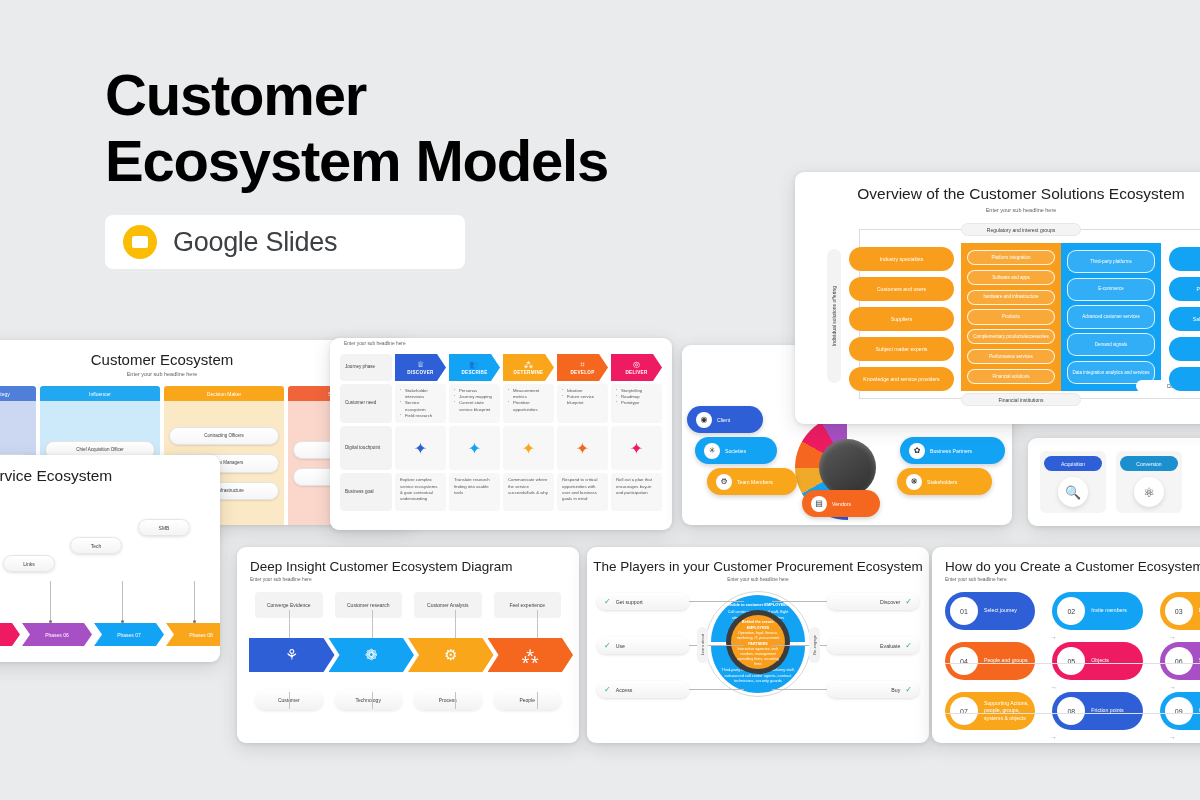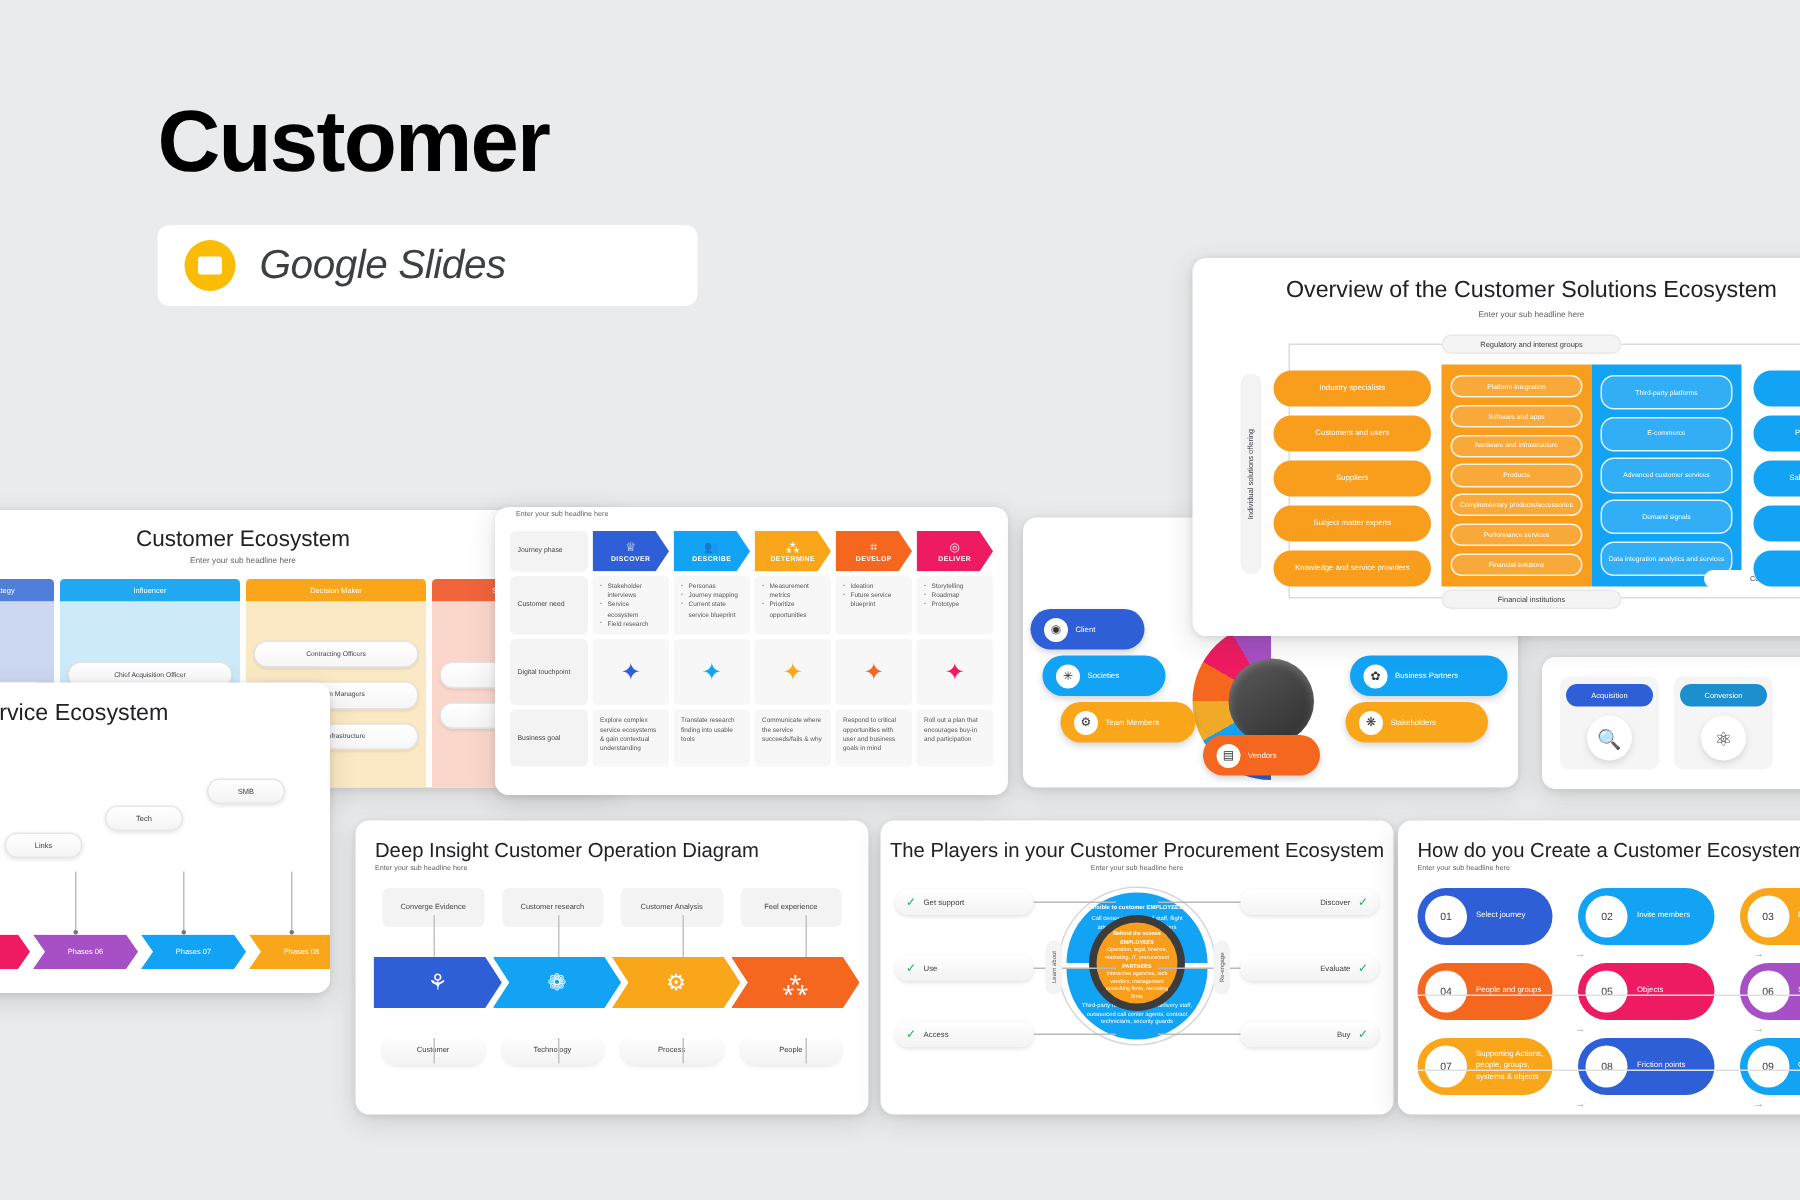--- a/index.html
+++ b/index.html
@@ -13,21 +13,21 @@
   .stage { position:absolute; inset:0; }
 
   
   .hero { position:absolute; left:105px; top:62px; width:620px; }
   .hero h1 {
     font-size:58px; line-height:1.13; font-weight:bold;
     color:#000; letter-spacing:-1.2px;
   }
   .badge {
     margin-top:22px; width:360px; height:54px; background:#fff;
-    border-radius:8px; display:flex; align-items:center; padding-left:18px; gap:16px;font-style:italic;
+    border-radius:8px; display:flex; align-items:center; padding-left:18px; gap:16px;
   }
   .gs-icon { width:34px; height:34px; border-radius:50%; background:#fbbc04;
     display:flex; align-items:center; justify-content:center; }
   .gs-icon .inner { width:16px; height:12px; background:#fff; border-radius:2px; }
   .badge-label { font-size:27px; color:#3c4043; letter-spacing:-0.3px; }
 
   
   .card {
     position:absolute; background:#fff; border-radius:9px;
     box-shadow:0 5px 18px rgba(60,64,67,.16), 0 1px 4px rgba(60,64,67,.12);
@@ -218,20 +218,21 @@
   .hw-sep { position:absolute; height:.6px; background:#e0e0e2; }
 </style>
 </head>
 <body>
 
 <div class="stage">
 
   <div class="hero">
     <h1>
       <span>Customer</span><br>
+      <span>Ecosystem Models</span>
     </h1>
     <div class="badge">
       <span class="gs-icon">
           <span class="inner"></span>
         </span>
       <span class="badge-label">Google Slides</span>
     </div>
   </div>
 
   <div class="card" id="c-ecosystem">
@@ -462,21 +463,21 @@
         <div class="sv-ph" style="background: rgb(249, 166, 26); left: 271px; width: 70px;">Phases 08</div>
         <div class="sv-line" style="left: 299px; top: 126px; height: 42px;"></div>
         <div class="sv-dot" style="left: 298px; top: 165px;"></div>
         <div class="sv-pill" style="left: 108px; top: 100px; min-width: 52px;">Links</div>
         <div class="sv-pill" style="left: 175px; top: 82px; min-width: 52px;">Tech</div>
         <div class="sv-pill" style="left: 243px; top: 64px; min-width: 52px;">SMB</div>
       </div>
   </div>
 
   <div class="card" id="c-deep">
-    <div class="ct">Deep Insight Customer Operation Diagram</div>
+    <div class="ct">Deep Insight Customer Ecosystem Diagram</div>
     <div class="cs">Enter your sub headline here</div>
     <div class="di-row" id="di-top">
         <div class="di-top">Converge Evidence</div>
         <div class="di-top">Customer research</div>
         <div class="di-top">Customer Analysis</div>
         <div class="di-top">Feel experience</div>
       </div>
     <div class="di-chevrow" id="di-chev">
         <div class="di-chev" style="background: rgb(47, 95, 214);">⚘</div>
         <div class="di-chev" style="background: rgb(19, 163, 245);">❁</div>

